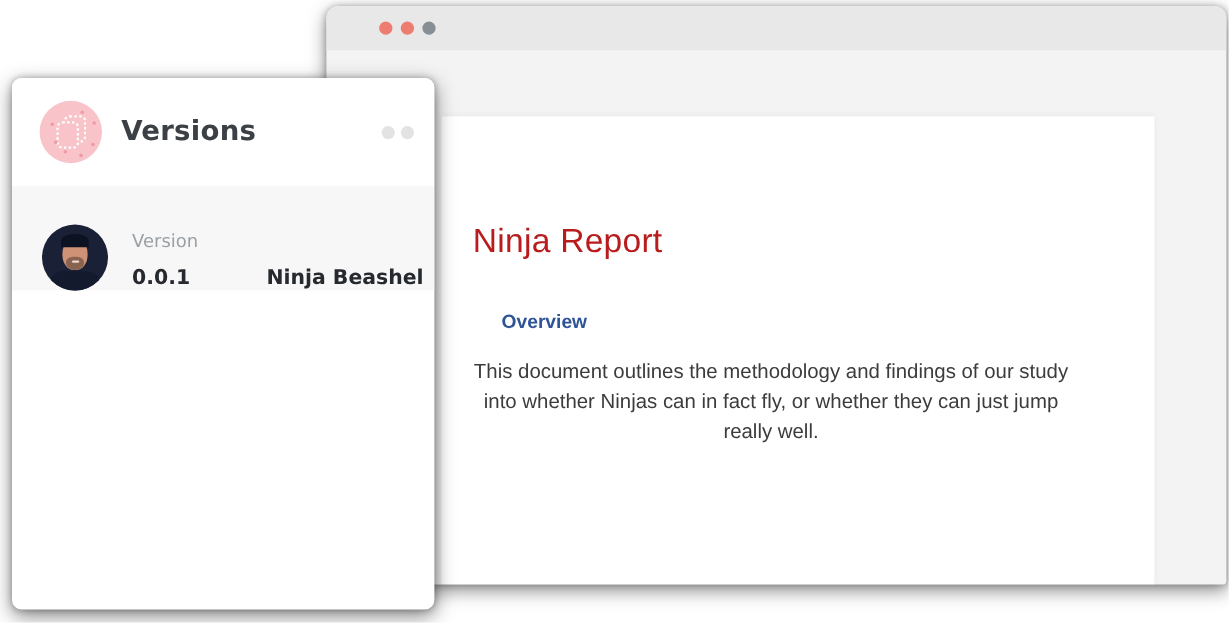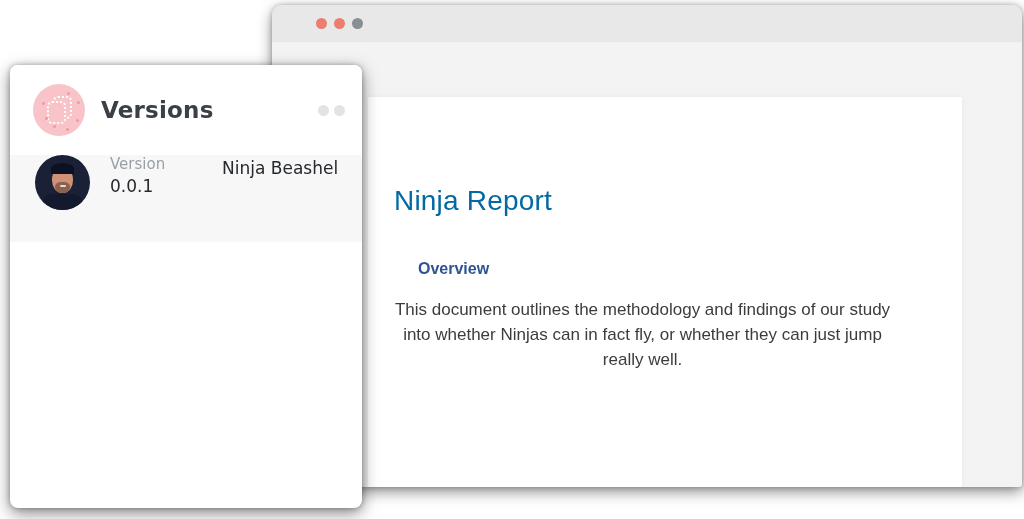--- a/index.html
+++ b/index.html
@@ -113,56 +113,56 @@
     letter-spacing: 0.2px;
     flex: 1 1 auto;
   }
   .menu-dots { display: flex; gap: 5px; }
   .menu-dot { width: 11px; height: 11px; border-radius: 50%; background: #e3e3e3; }
 
   .card-row {
     height: 87px;
     background: #f7f7f7;
     display: flex;
-    align-items: flex-start;
+    align-items: flex-end;
     padding-left: 25px;
   }
   .avatar {
     position: relative;
     width: 55px; height: 55px;
     border-radius: 50%;
     background: #1a2036;
     overflow: hidden;
     flex: none;
   }
   .av-shoulders { position: absolute; left: 7px; bottom: -6px; width: 41px; height: 22px; border-radius: 10px 10px 0 0; background: #131a2e; }
   .av-face { position: absolute; left: 17px; top: 11px; width: 21px; height: 27px; border-radius: 50% 50% 46% 46%; background: #cf9277; }
   .av-hair { position: absolute; left: 16px; top: 8px; width: 23px; height: 11px; border-radius: 50% 50% 0 0; background: #0d1222; }
   .av-beard { position: absolute; left: 20px; top: 27px; width: 15px; height: 11px; border-radius: 40% 40% 50% 50%; background: #8a6350; }
   .av-mouth { position: absolute; left: 25px; top: 30px; width: 6px; height: 2px; border-radius: 2px; background: #f0d9cc; }
 
   .col { margin-left: 20px; }
   .col-version { width: 92px; }
   .col-label { font-size: 15px; color: #9aa0a6; }
-  .col-value { margin-top: 3px; font-size: 17px; font-weight: 400; color: #26292d; }
+  .col-value { margin-top: 12px; font-size: 17px; font-weight: 700; color: #26292d; }
 </style>
 </head>
 <body>
 
 <div class="stage">
 
   <div class="browser">
     <div class="titlebar">
       <span class="tl-dot" style="background-color: rgb(237, 124, 113);"></span>
       <span class="tl-dot" style="background-color: rgb(237, 124, 113);"></span>
       <span class="tl-dot" style="background-color: rgb(135, 143, 148);"></span>
     </div>
 
     <div class="doc-page">
-      <div class="doc-title" style="color: #0369a1;">Ninja Report</div>
+      <div class="doc-title" style="color: #b91c1c;">Ninja Report</div>
       <div class="doc-subhead" style="color: rgb(46, 84, 150);">Overview</div>
       <p class="doc-paragraph">This document outlines the methodology and findings of our study into whether Ninjas can in fact fly, or whether they can just jump really well.</p>
     </div>
   </div>
 
   <div class="versions-card">
     <div class="card-header">
       <div class="pink-badge" style="background-color: rgb(248, 196, 202);">
         <span class="copy-glyph-back"></span>
         <span class="copy-glyph-front" style="background-color: rgb(248, 196, 202);"></span>

